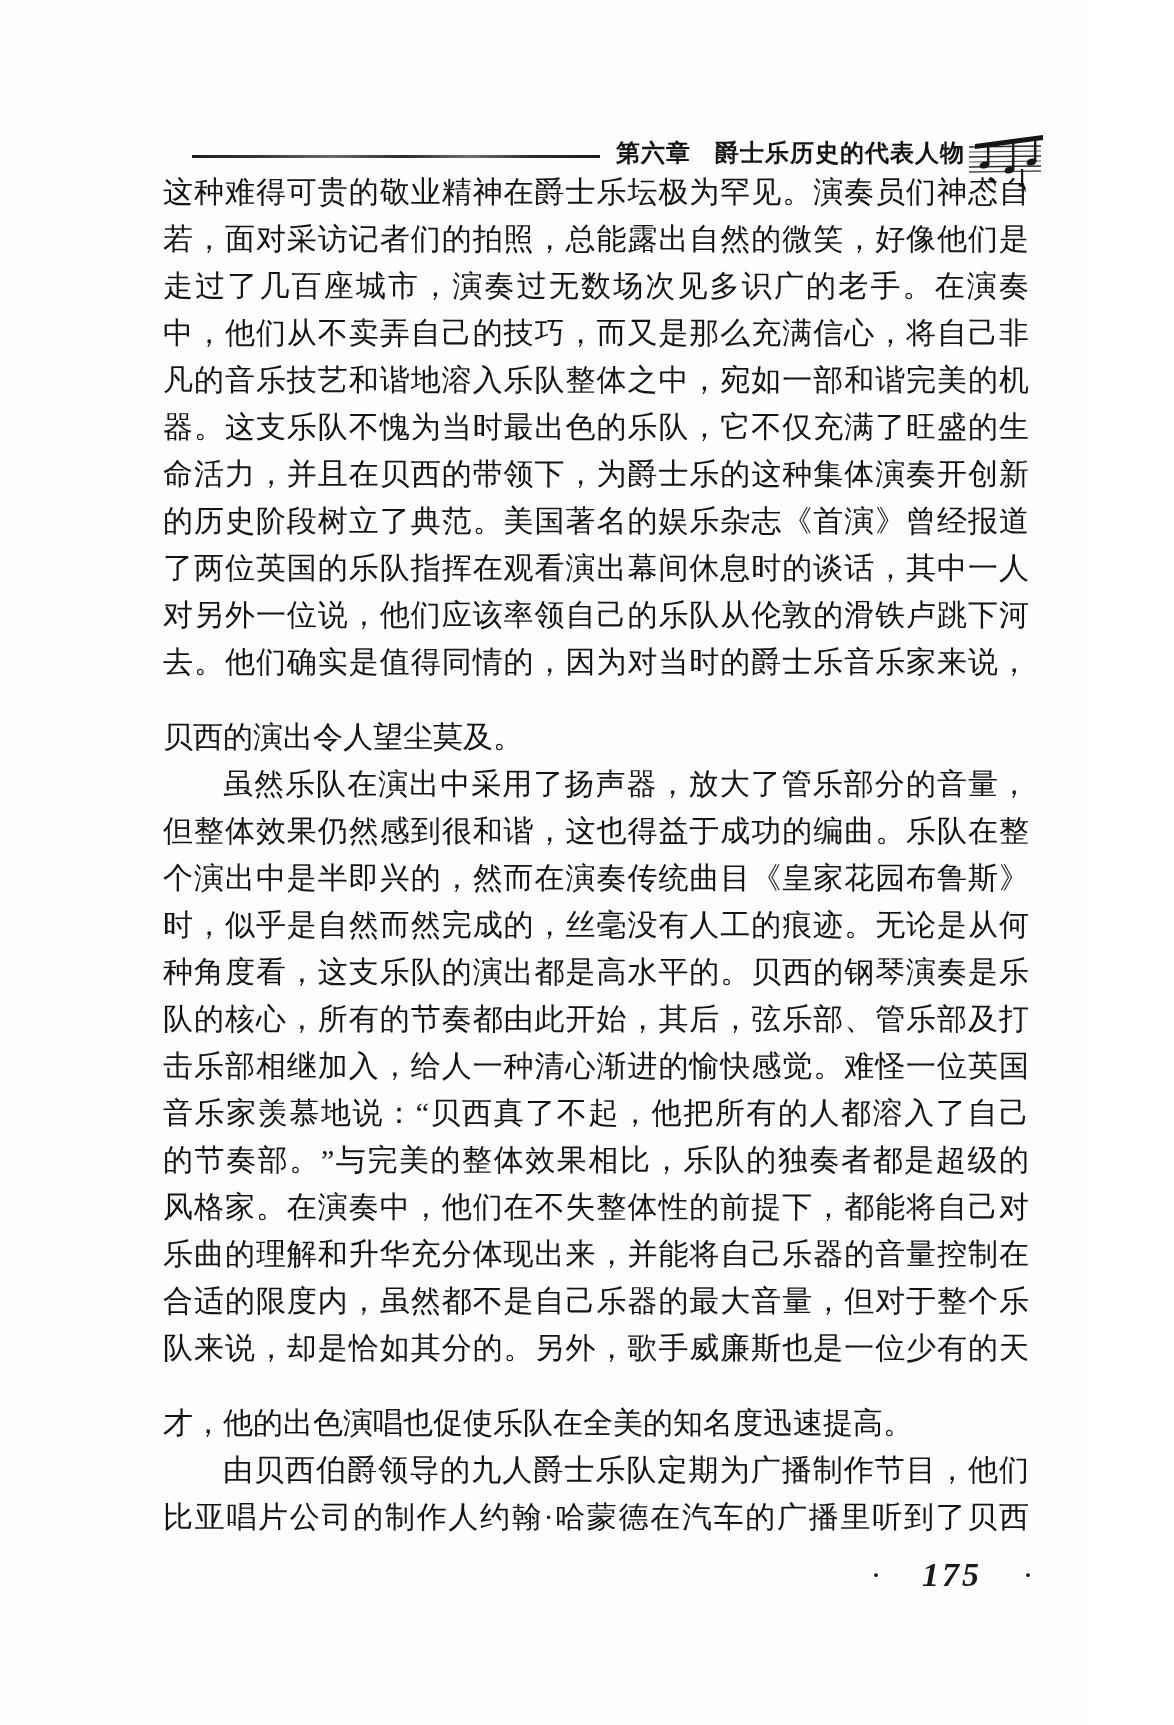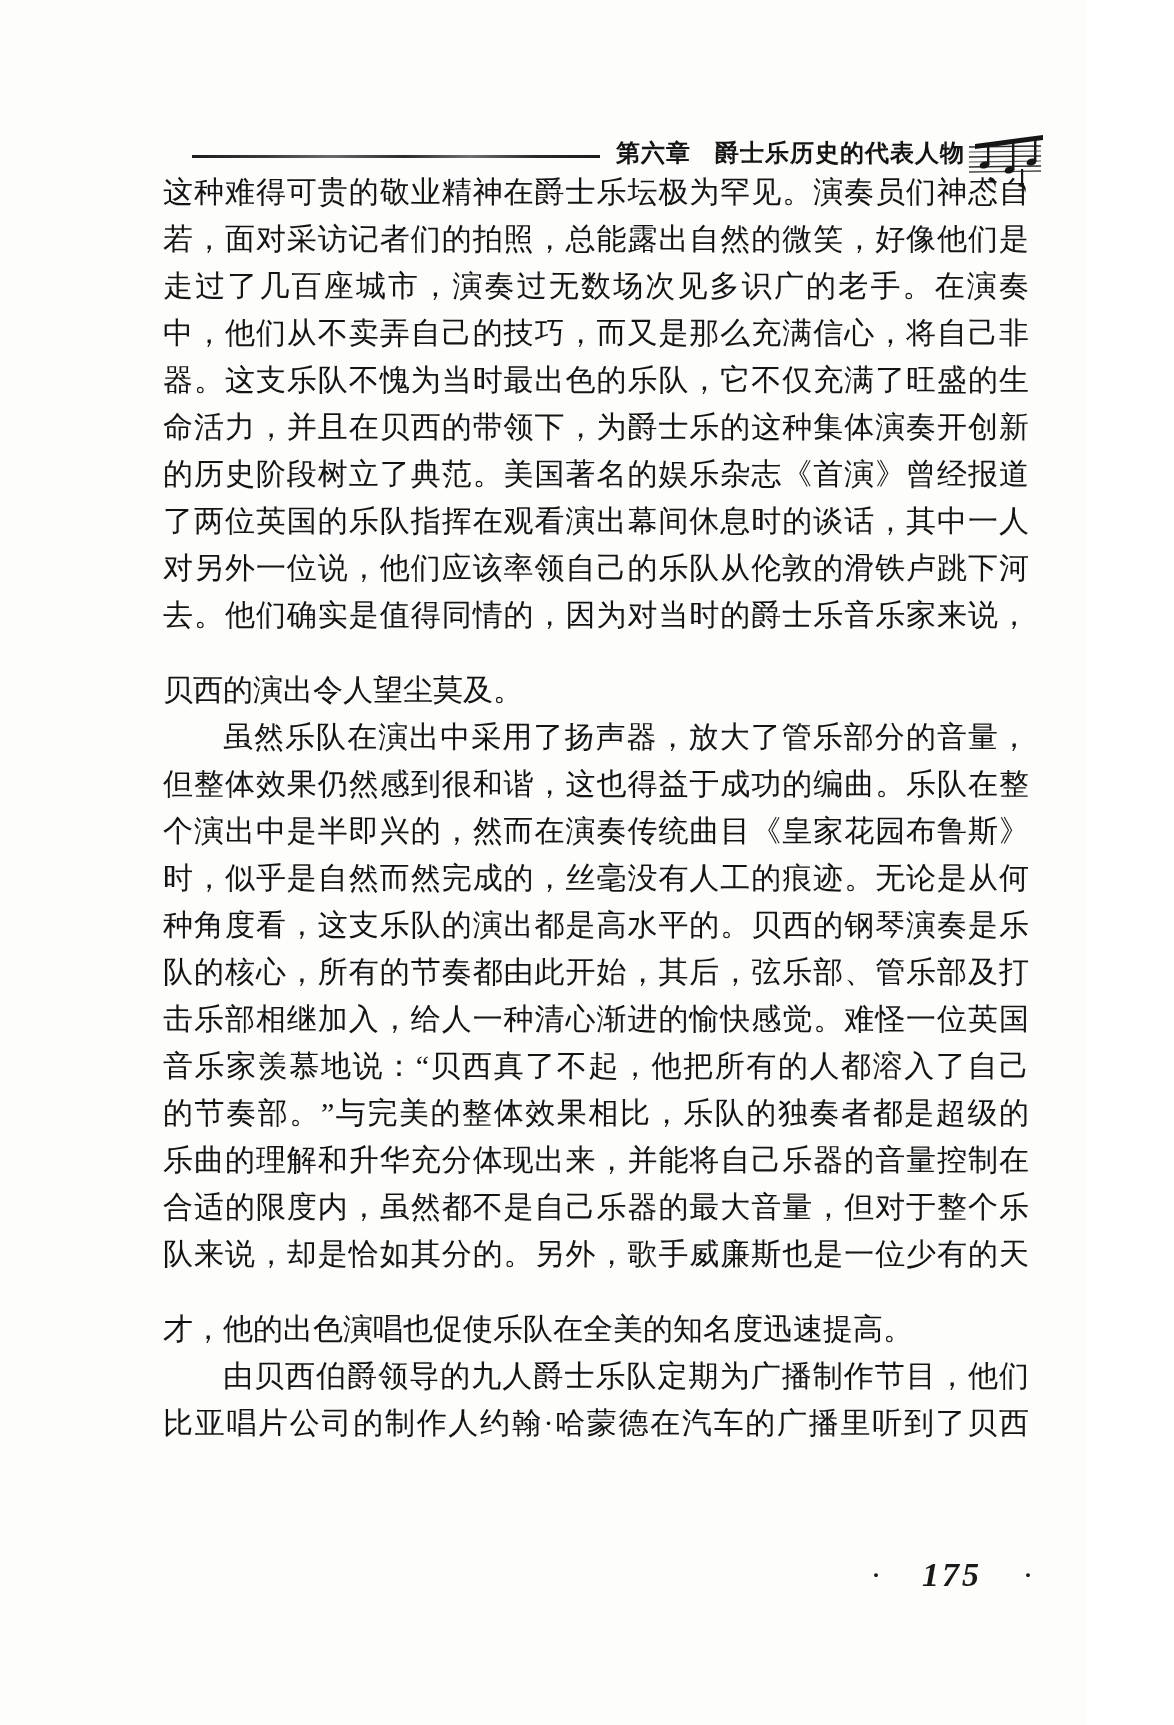--- a/index.html
+++ b/index.html
@@ -110,36 +110,38 @@
     <rect x="55" y="38" width="2.2" height="16" fill="#161616"></rect>
     <path d="M24,46 c5,1 7,5 5,11 c0,-5 -3,-7 -7,-8 z" fill="#161616"></path>
     <path d="M54,52 c5,1 7,5 5,10 c0,-5 -3,-6 -7,-7 z" fill="#161616"></path>
   </svg>
 
   <main class="body-text" id="body-text">
       <div class="line">这种难得可贵的敬业精神在爵士乐坛极为罕见。演奏员们神态自</div>
       <div class="line">若，面对采访记者们的拍照，总能露出自然的微笑，好像他们是</div>
       <div class="line">走过了几百座城市，演奏过无数场次见多识广的老手。在演奏</div>
       <div class="line">中，他们从不卖弄自己的技巧，而又是那么充满信心，将自己非</div>
+      <div class="line">凡的音乐技艺和谐地溶入乐队整体之中，宛如一部和谐完美的机</div>
       <div class="line">器。这支乐队不愧为当时最出色的乐队，它不仅充满了旺盛的生</div>
       <div class="line">命活力，并且在贝西的带领下，为爵士乐的这种集体演奏开创新</div>
       <div class="line">的历史阶段树立了典范。美国著名的娱乐杂志《首演》曾经报道</div>
       <div class="line">了两位英国的乐队指挥在观看演出幕间休息时的谈话，其中一人</div>
       <div class="line">对另外一位说，他们应该率领自己的乐队从伦敦的滑铁卢跳下河</div>
       <div class="line">去。他们确实是值得同情的，因为对当时的爵士乐音乐家来说，</div>
       <div class="line short">贝西的演出令人望尘莫及。</div>
       <div class="line indent">虽然乐队在演出中采用了扬声器，放大了管乐部分的音量，</div>
       <div class="line">但整体效果仍然感到很和谐，这也得益于成功的编曲。乐队在整</div>
       <div class="line">个演出中是半即兴的，然而在演奏传统曲目《皇家花园布鲁斯》</div>
       <div class="line">时，似乎是自然而然完成的，丝毫没有人工的痕迹。无论是从何</div>
       <div class="line">种角度看，这支乐队的演出都是高水平的。贝西的钢琴演奏是乐</div>
       <div class="line">队的核心，所有的节奏都由此开始，其后，弦乐部、管乐部及打</div>
       <div class="line">击乐部相继加入，给人一种清心渐进的愉快感觉。难怪一位英国</div>
       <div class="line">音乐家羡慕地说：“贝西真了不起，他把所有的人都溶入了自己</div>
       <div class="line">的节奏部。”与完美的整体效果相比，乐队的独奏者都是超级的</div>
+      <div class="line">风格家。在演奏中，他们在不失整体性的前提下，都能将自己对</div>
       <div class="line">乐曲的理解和升华充分体现出来，并能将自己乐器的音量控制在</div>
       <div class="line">合适的限度内，虽然都不是自己乐器的最大音量，但对于整个乐</div>
       <div class="line">队来说，却是恰如其分的。另外，歌手威廉斯也是一位少有的天</div>
       <div class="line short">才，他的出色演唱也促使乐队在全美的知名度迅速提高。</div>
       <div class="line indent">由贝西伯爵领导的九人爵士乐队定期为广播制作节目，他们</div>
       <div class="line">比亚唱片公司的制作人约翰·哈蒙德在汽车的广播里听到了贝西</div>
     </main>
 
   <footer class="page-footer">
     <span class="dot">·</span>

